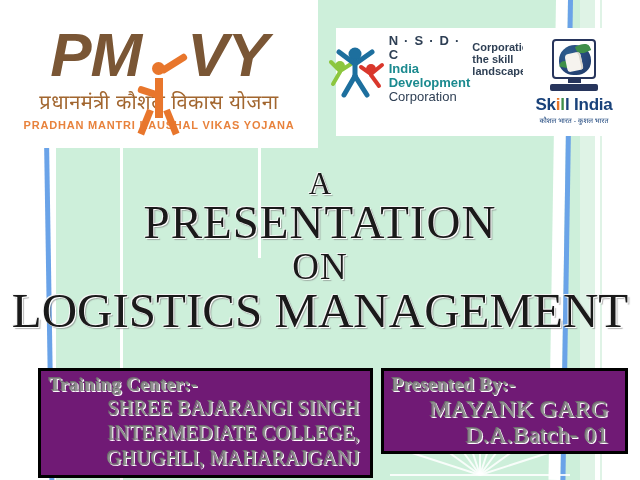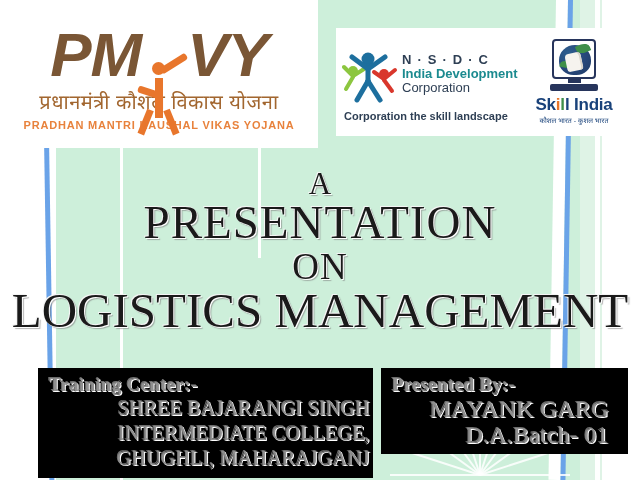--- a/index.html
+++ b/index.html
@@ -166,21 +166,21 @@
     font-size:11px;
     color:#e8823c;
     letter-spacing:0.8px;
     margin-top:4px;
     white-space:nowrap;
   }
 
   
   .box-nsdc {
     left:336px; top:28px; width:190px; height:108px;
-    flex-direction:column; align-items:flex-start;
+    flex-direction:row; align-items:flex-start;
     padding:6px 4px 4px 6px;
   }
   .nsdc-top { display:flex; align-items:center; }
   .nsdc-mark {
     position:relative;
     width:56px; height:58px;
     flex:0 0 56px;
   }
   .nsdc-text { margin-left:4px; }
   .nsdc-acr {
@@ -308,21 +308,21 @@
        2px 2px 1px rgba(120,120,120,0.55);
   }
   .t-a   { font-size:31px; }
   .t-pr  { font-size:47px; margin-top:0; letter-spacing:1px; }
   .t-on  { font-size:37px; margin-top:2px; letter-spacing:1px; }
   .t-lg  { font-size:49px; margin-top:1px; letter-spacing:0px; }
 
   
   .info-box {
     position:absolute;
-    background:#000000;
+    background:#701a75;
     border:3px solid #000000;
   }
   .box-left  { left:38px;  top:368px; width:335px; height:110px; }
   .box-right { left:381px; top:368px; width:247px; height:86px; }
 
   .info-head, .info-line {
     font-family:"Liberation Serif", serif;
     color:#8f8f8f;
     text-shadow:
        -1px -1px 0 #6e6e6e,
@@ -331,20 +331,21 @@
   }
   .info-head {
     font-weight:bold;
     font-size:19px;
     padding:3px 0 0 8px;
     letter-spacing:0.3px;
   }
   .box-left .info-line {
     font-size:20px;
     text-align:right;
+    padding-right:10px;
     line-height:25px;
     letter-spacing:0.2px;
   }
   .box-right .info-line {
     font-size:24px;
     text-align:right;
     padding-right:16px;
     line-height:26px;
     letter-spacing:0.2px;
   }

